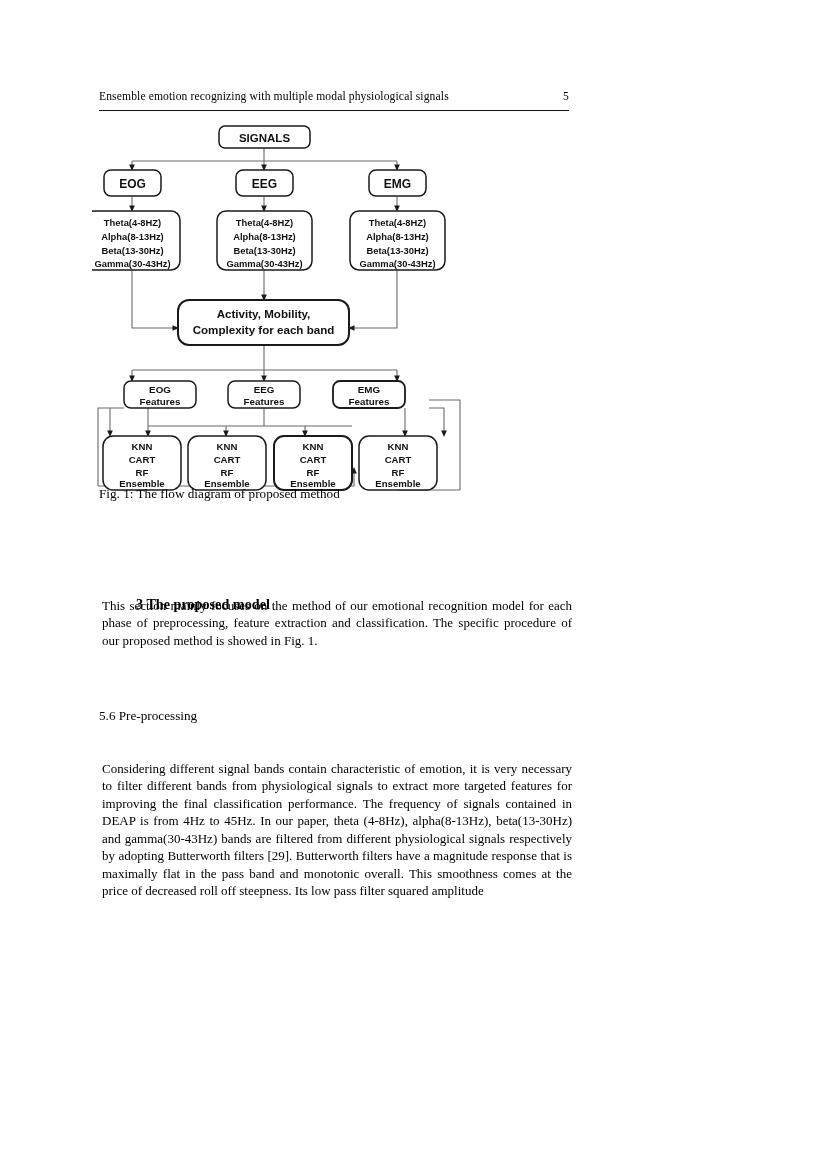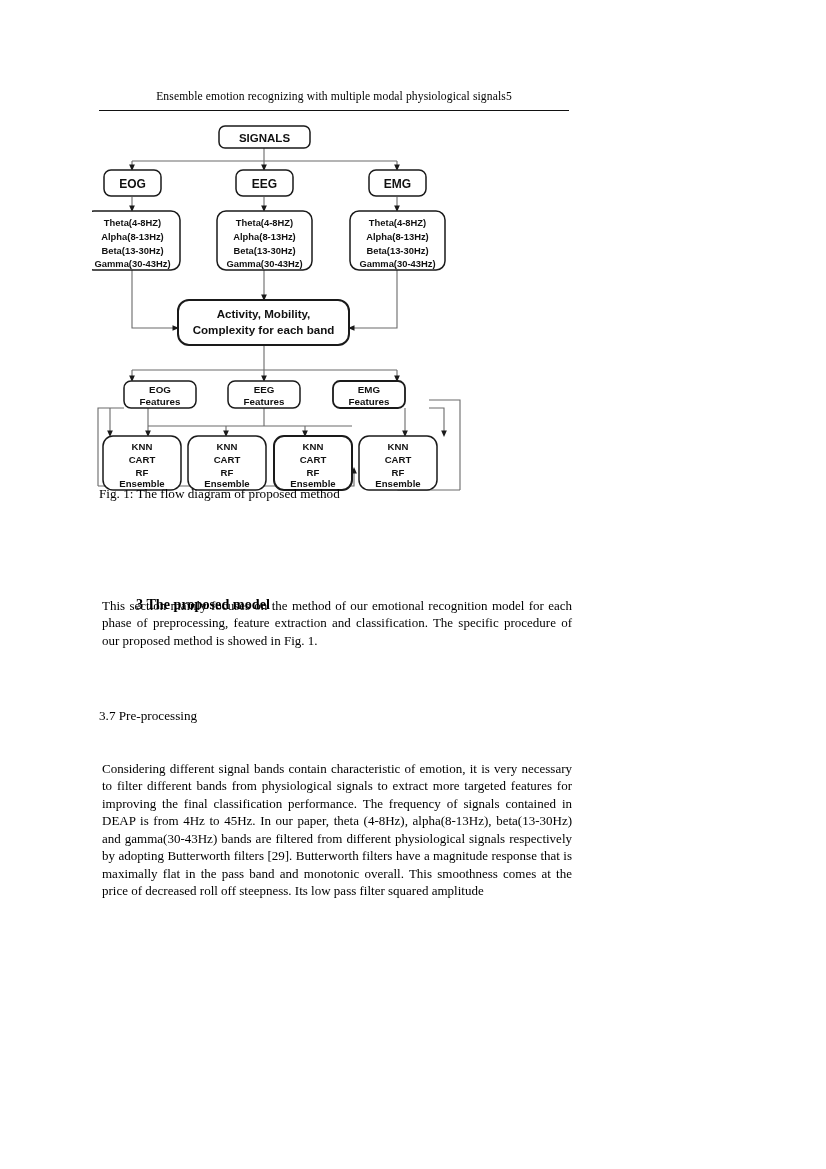--- a/index.html
+++ b/index.html
@@ -24,21 +24,21 @@
   }
 
   
   .runhead {
     position: absolute;
     left: 99px;
     top: 90px;
     width: 470px;
     display: flex;
     align-items: baseline;
-    justify-content: center;
+    justify-content: space-between;
     font-size: 11.6px;
     letter-spacing: 0.01em;
   }
   .runhead-title { white-space: nowrap; }
   .runhead-page { font-size: 11.6px; }
   .runhead-rule {
     position: absolute;
     left: 99px;
     top: 110px;
     width: 470px;
@@ -250,16 +250,16 @@
         <text x="306" y="369" text-anchor="middle" font-family="'Liberation Sans', sans-serif" font-size="9.6" font-weight="bold" fill="#111">Ensemble</text>
       </g>
     </svg>
   </div>
 
   <div class="caption">Fig. 1: The flow diagram of proposed method</div>
 
   <div class="h-sec" id="sec3">3 The proposed model</div>
   <div class="para" id="para1">This section mainly focuses on the method of our emotional recognition model for each phase of preprocessing, feature extraction and classification. The specific procedure of our proposed method is showed in Fig. 1.</div>
 
-  <div class="h-sub" id="sub31">3.7 Pre-processing</div>
+  <div class="h-sub" id="sub31">5.6 Pre-processing</div>
   <div class="para" id="para2">Considering different signal bands contain characteristic of emotion, it is very necessary to filter different bands from physiological signals to extract more targeted features for improving the final classification performance. The frequency of signals contained in DEAP is from 4Hz to 45Hz. In our paper, theta (4-8Hz), alpha(8-13Hz), beta(13-30Hz) and gamma(30-43Hz) bands are filtered from different physiological signals respectively by adopting Butterworth filters [29]. Butterworth filters have a magnitude response that is maximally flat in the pass band and monotonic overall. This smoothness comes at the price of decreased roll off steepness. Its low pass filter squared amplitude</div>
 
 </div>
 
 </body></html>

